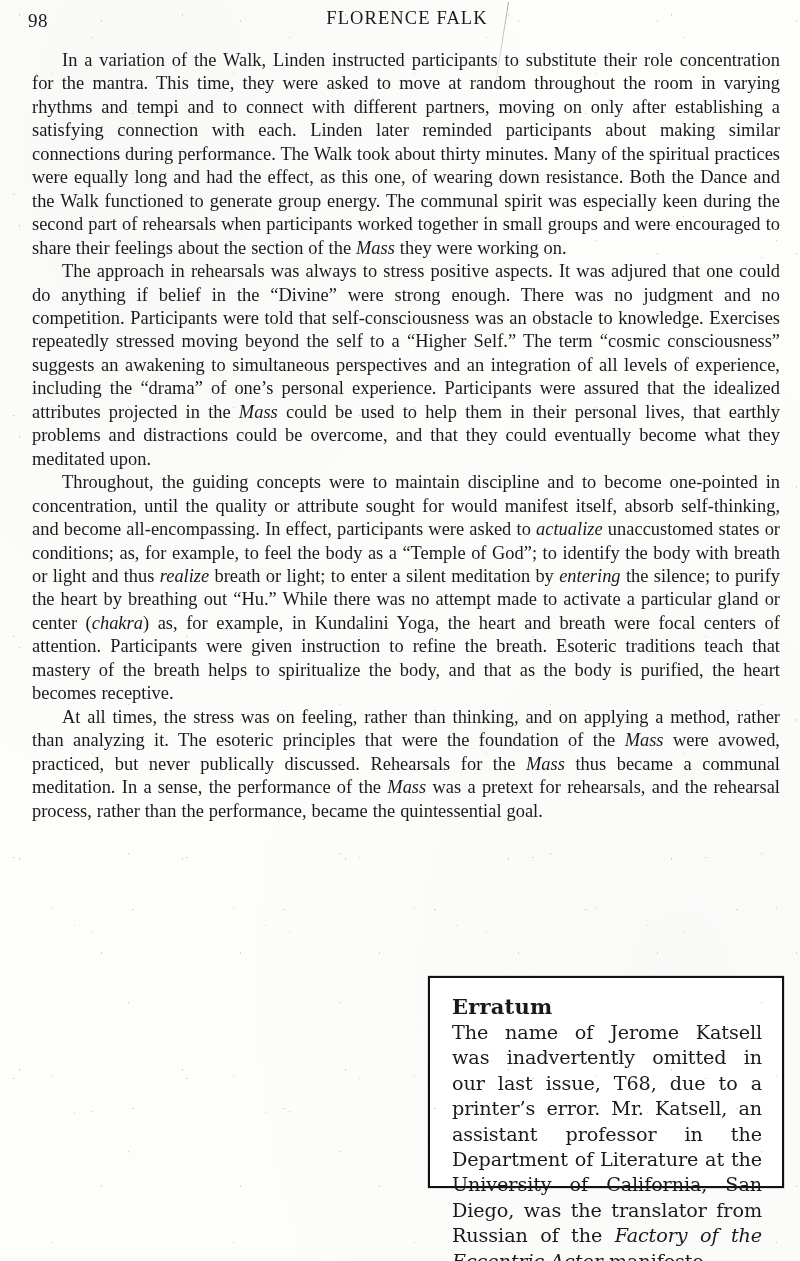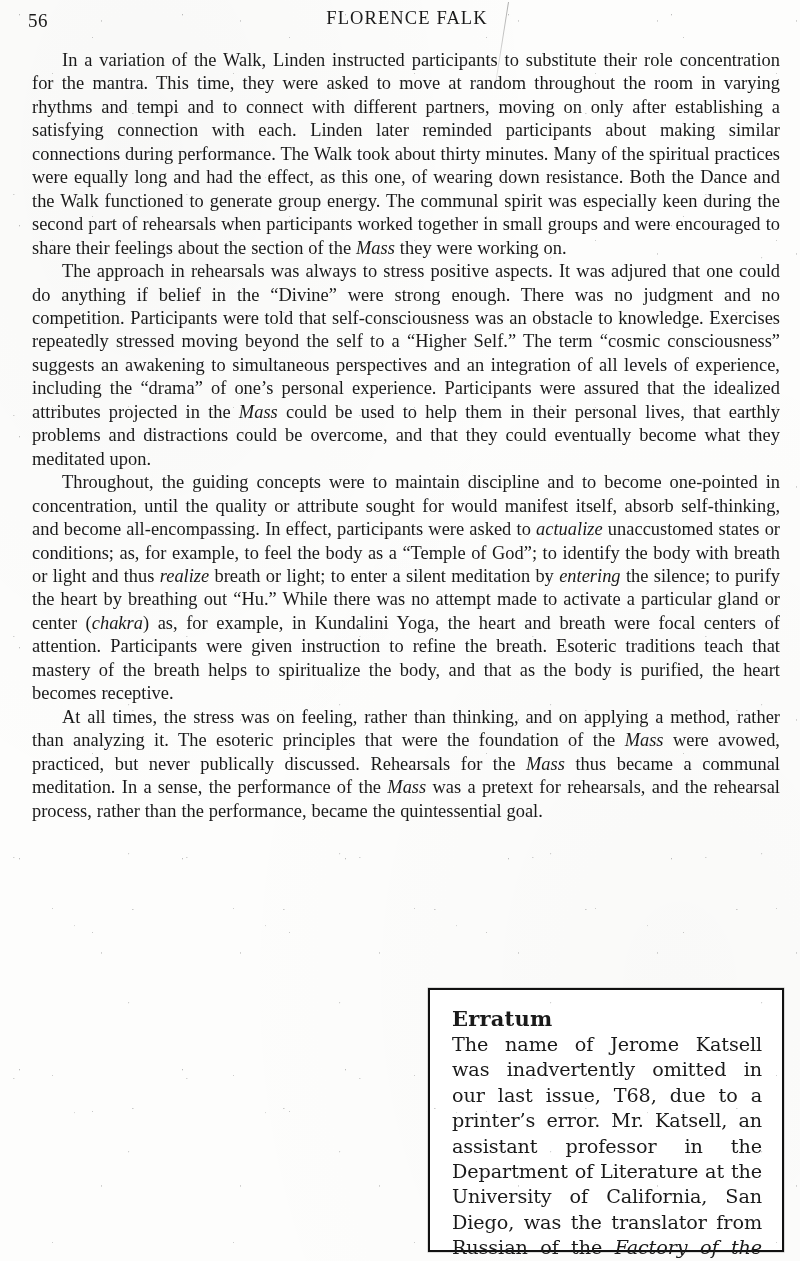--- a/index.html
+++ b/index.html
@@ -71,26 +71,25 @@
     hyphens: manual;
   }
   .para i { font-style: italic; }
 
   
   .erratum-box {
     position: absolute;
     left: 428px;
     top: 976px;
     width: 356px;
-    height: 264px;
+    height: 212px;
     box-sizing: border-box;
     border: 2.5px solid #111;
     background: #ffffff;
     box-shadow: 0 0 0 0.5px rgba(0,0,0,0.25);
-    margin-top: 12px;
   }
   .erratum-inner {
     padding: 16px 20px 0 22px;
   }
   .erratum-title {
     margin: 0 0 1px 0;
     font-size: 21px;
     font-weight: bold;
     font-family: "DejaVu Serif", "Liberation Serif", serif;
     letter-spacing: 0.2px;
@@ -135,21 +134,21 @@
     transform-origin: top center;
     pointer-events: none;
   }
 </style>
 </head>
 <body>
 
 <div class="page">
 
   <div class="running-head">
-    <div class="folio">56</div>
+    <div class="folio">98</div>
     <div class="head-title">FLORENCE FALK</div>
   </div>
 
   <div class="text-column">
     <p class="para">In a variation of the Walk, Linden instructed participants to substitute their role concentration for the mantra. This time, they were asked to move at random throughout the room in varying rhythms and tempi and to connect with different partners, moving on only after establishing a satisfying connection with each. Linden later reminded participants about making similar connections during performance. The Walk took about thirty minutes. Many of the spiritual practices were equally long and had the effect, as this one, of wearing down resistance. Both the Dance and the Walk functioned to generate group energy. The communal spirit was especially keen during the second part of rehearsals when participants worked together in small groups and were encouraged to share their feelings about the section of the <i>Mass</i> they were working on.</p>
     <p class="para">The approach in rehearsals was always to stress positive aspects. It was adjured that one could do anything if belief in the “Divine” were strong enough. There was no judgment and no competition. Participants were told that self-consciousness was an obstacle to knowledge. Exercises repeatedly stressed moving beyond the self to a “Higher Self.” The term “cosmic consciousness” suggests an awakening to simultaneous perspectives and an integration of all levels of experience, including the “drama” of one’s personal experience. Participants were assured that the idealized attributes projected in the <i>Mass</i> could be used to help them in their personal lives, that earthly problems and distractions could be overcome, and that they could eventually become what they meditated upon.</p>
     <p class="para">Throughout, the guiding concepts were to maintain discipline and to become one-pointed in concentration, until the quality or attribute sought for would manifest itself, absorb self-thinking, and become all-encompassing. In effect, participants were asked to <i>actualize</i> unaccustomed states or conditions; as, for example, to feel the body as a “Temple of God”; to identify the body with breath or light and thus <i>realize</i> breath or light; to enter a silent meditation by <i>entering</i> the silence; to purify the heart by breathing out “Hu.” While there was no attempt made to activate a particular gland or center (<i>chakra</i>) as, for example, in Kundalini Yoga, the heart and breath were focal centers of attention. Participants were given instruction to refine the breath. Esoteric traditions teach that mastery of the breath helps to spiritualize the body, and that as the body is purified, the heart becomes receptive.</p>
     <p class="para">At all times, the stress was on feeling, rather than thinking, and on applying a method, rather than analyzing it. The esoteric principles that were the foundation of the <i>Mass</i> were avowed, practiced, but never publically discussed. Rehearsals for the <i>Mass</i> thus became a communal meditation. In a sense, the performance of the <i>Mass</i> was a pretext for rehearsals, and the rehearsal process, rather than the performance, became the quintessential goal.</p>
   </div>
 

